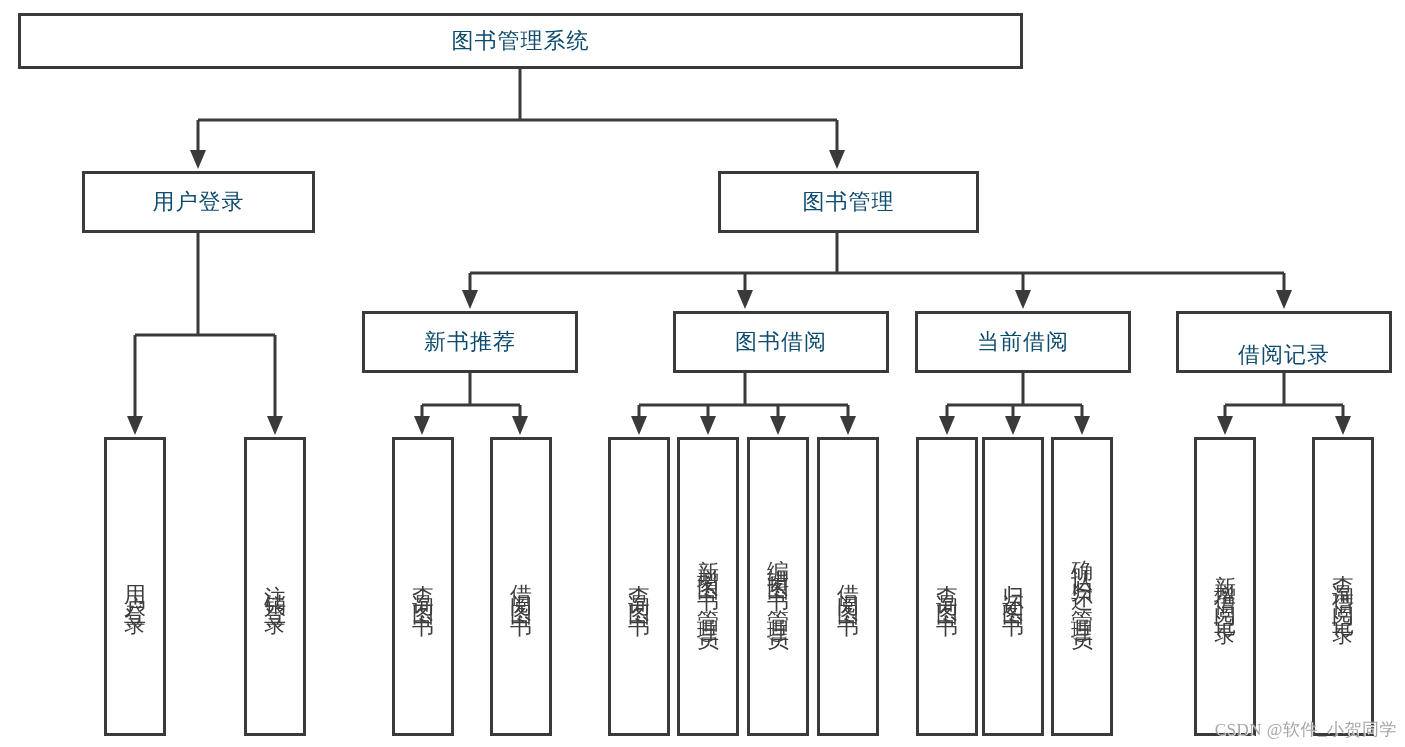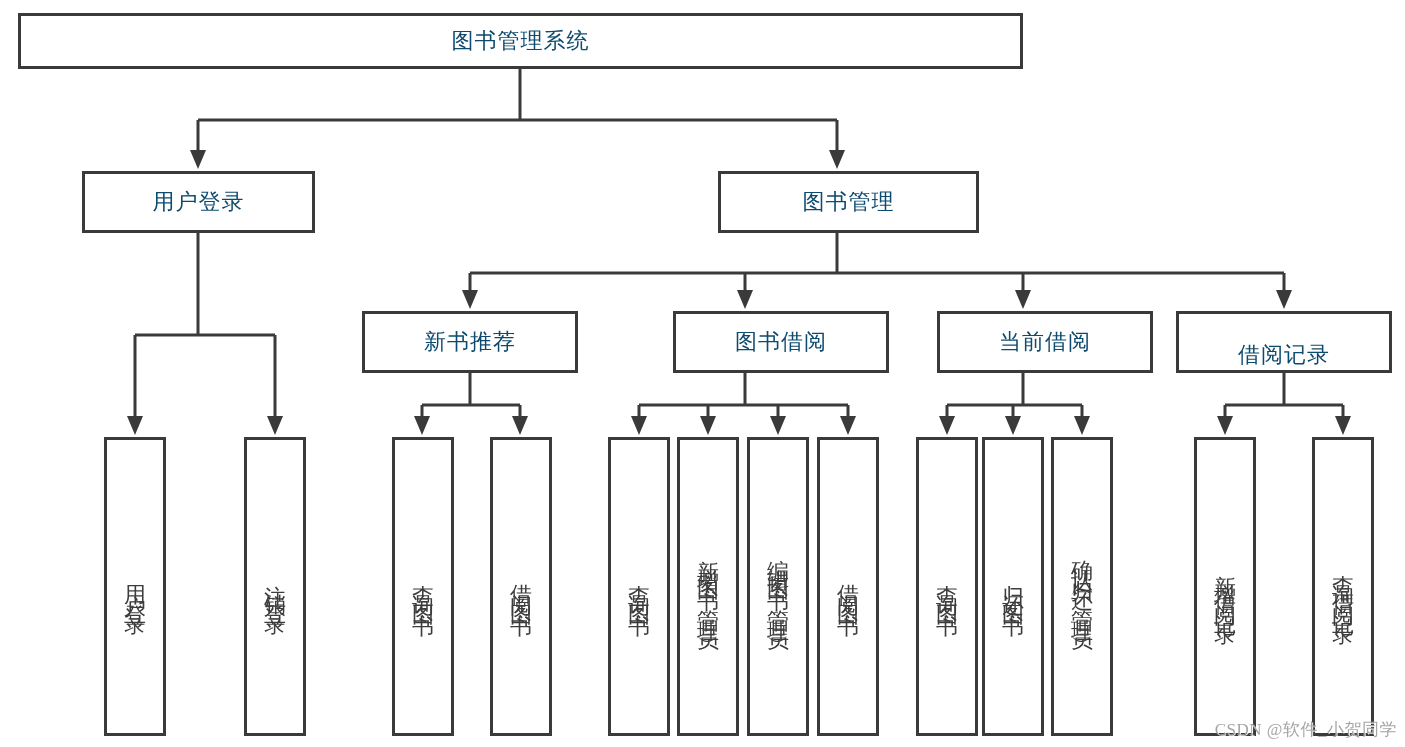--- a/index.html
+++ b/index.html
@@ -55,21 +55,21 @@
     line-height: 1;
     color: #3c3c3c;
     white-space: nowrap;
   }
   
   #node-root   { left: 18px;   top: 13px;  width: 1005px; height: 56px; }
   #node-ul     { left: 82px;   top: 171px; width: 233px;  height: 62px; }
   #node-bm     { left: 718px;  top: 171px; width: 261px;  height: 62px; }
   #node-nb     { left: 362px;  top: 311px; width: 216px;  height: 62px; }
   #node-bb     { left: 637px;  top: 311px; width: 216px;  height: 62px; margin-left: 36px; }
-  #node-cb     { left: 915px;  top: 311px; width: 216px;  height: 62px; margin-left: 22px; }
+  #node-cb     { left: 915px;  top: 311px; width: 216px;  height: 62px; }
   #node-br     { left: 1176px; top: 311px; width: 216px;  height: 62px; align-items: flex-end; }
   
   #leaf-a1 { left: 104px; }
   #leaf-a2 { left: 244px; }
   #leaf-n1 { left: 392px; }
   #leaf-n2 { left: 490px; }
   #leaf-b1 { left: 608px; }
   #leaf-b2 { left: 677px; }
   #leaf-b3 { left: 747px; }
   #leaf-b4 { left: 817px; }

